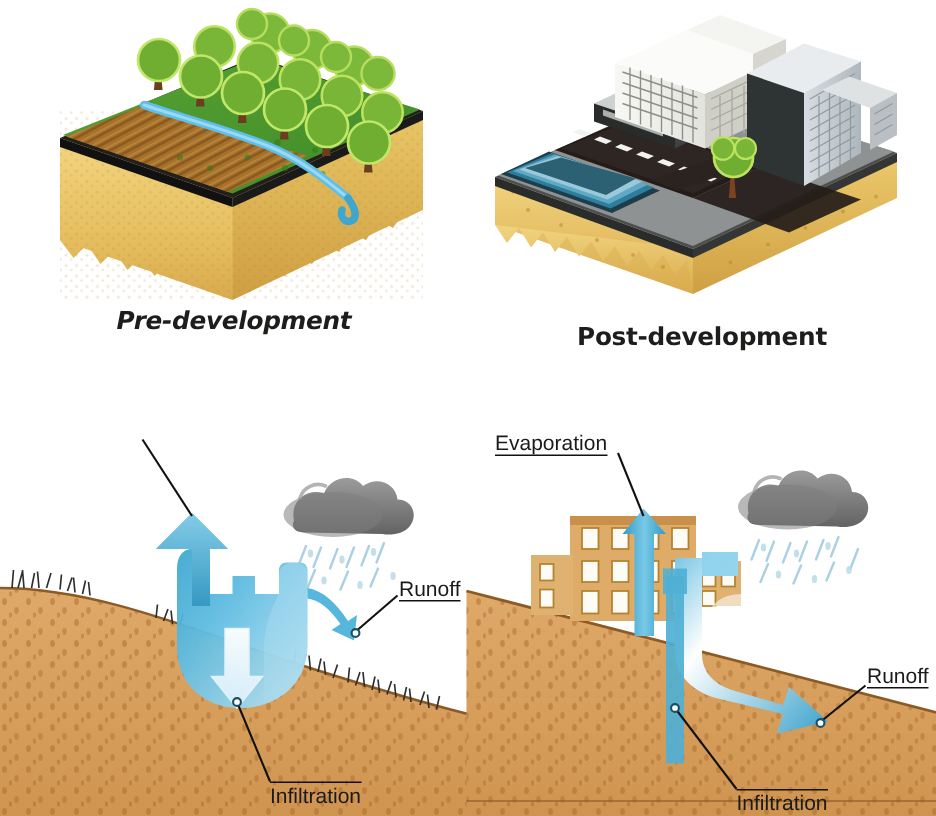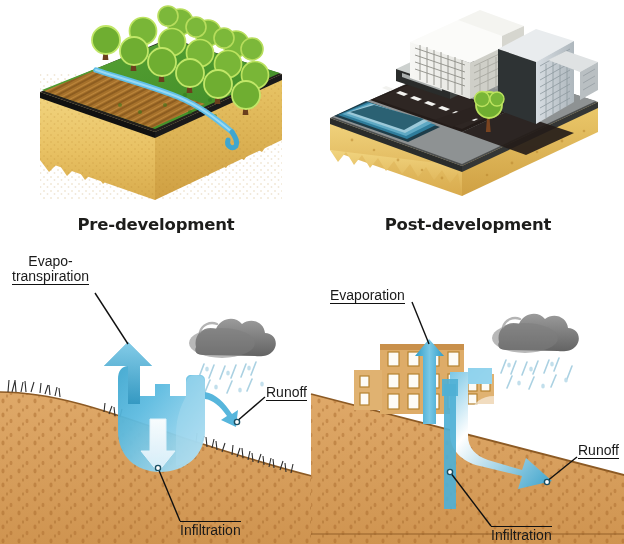--- a/index.html
+++ b/index.html
@@ -154,21 +154,21 @@
             <circle cx="162" cy="62" r="14"></circle>
               <circle cx="190" cy="73" r="14"></circle>
             <circle cx="218" cy="84" r="14"></circle>
               <circle cx="246" cy="95" r="14"></circle>
           </g>
         </g>
       </g>
     </svg>
   </div>
 
-  <div class="caption" style="left:0px;top:215px;width:312px;">Pre-development</div>
+  <div class="caption" style="left:0px;top:204px;width:312px;font-style:italic;">Pre-development</div>
 
   <div class="panel" style="left:312px;top:0px;width:312px;height:210px;">
     <svg width="312" height="210" viewBox="0 0 312 210">
       <defs>
         <linearGradient id="sandL2" x1="0" y1="0" x2="0" y2="1">
           <stop offset="0%" stop-color="#f1d47f"></stop>
           <stop offset="100%" stop-color="#d9ab4d"></stop>
         </linearGradient>
         <linearGradient id="sandR2" x1="0" y1="0" x2="0" y2="1">
           <stop offset="0%" stop-color="#ecca6c"></stop>
@@ -420,24 +420,20 @@
         <path d="M95,49 L128,100"></path>
         <path d="M236,178 L265,153"></path>
         <path d="M158,224 L180,277"></path>
       </g>
       <g fill="#ffffff" stroke="#1a4f63" stroke-width="1.4">
         <circle cx="237" cy="178" r="2.6"></circle>
         <circle cx="158" cy="224" r="2.6"></circle>
       </g>
     </svg>
 
-    <div class="lbl two u" style="left:12px;top:10px;text-align:center;">
-      <span>Evapo-</span><br>
-      <span>transpiration</span>
-    </div>
 
     <div class="lbl u" style="left:266px;top:141px;">Runoff</div>
 
     <div class="lbl o" style="left:180px;top:277px;padding-top:1px;">Infiltration</div>
   </div>
 
   <div class="panel" style="left:316px;top:244px;width:312px;height:300px;">
     <svg width="312" height="300" viewBox="0 0 312 300">
       <defs>
         <linearGradient id="soilGrad2" x1="0" y1="0" x2="0" y2="1">

